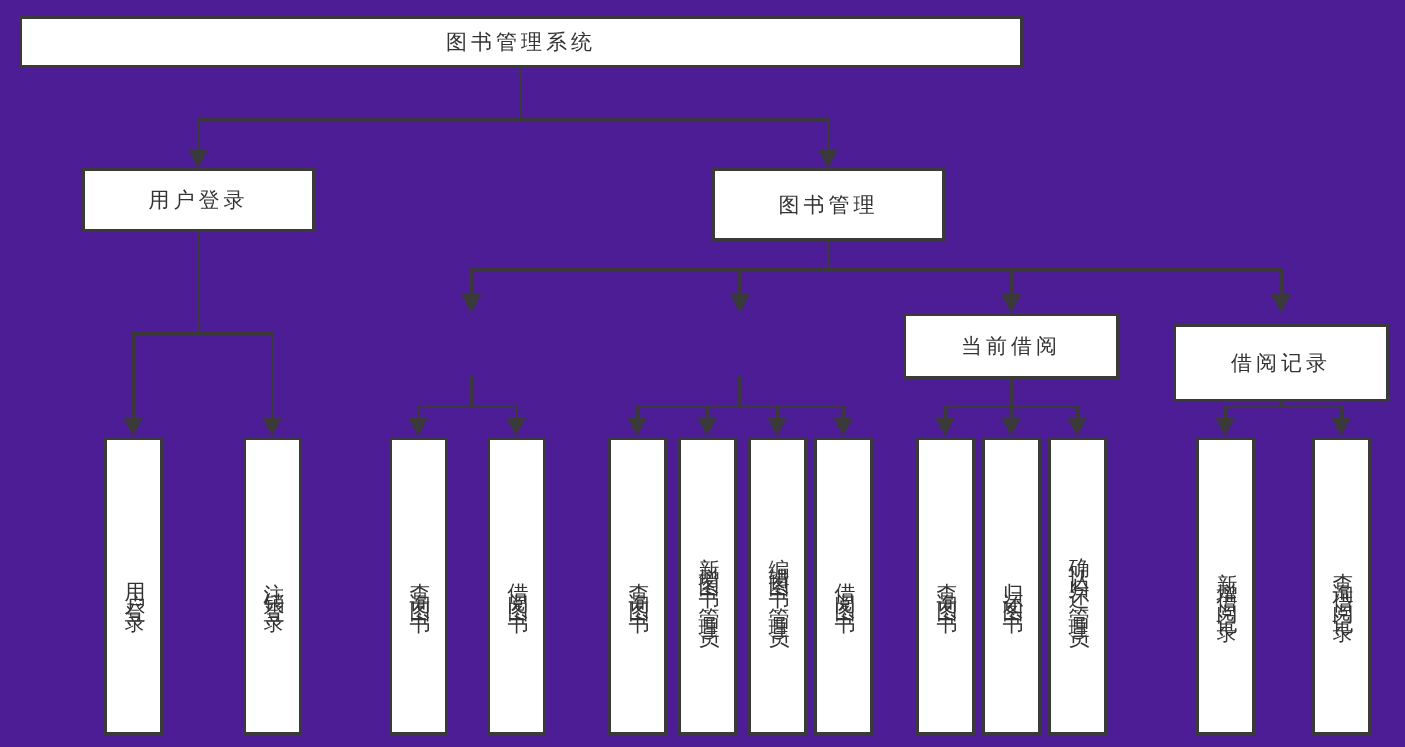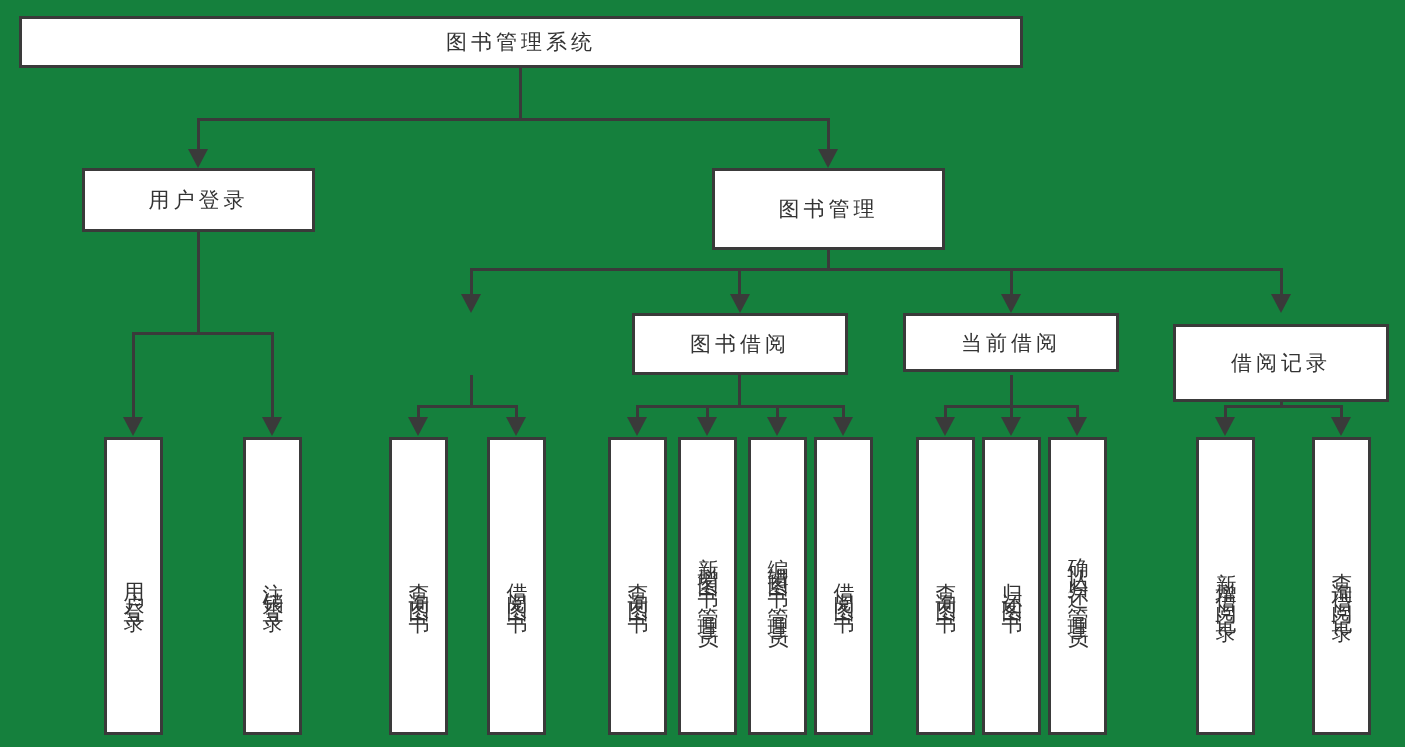--- a/index.html
+++ b/index.html
@@ -1,18 +1,18 @@
 <!DOCTYPE html>
 <html><head>
 <meta charset="utf-8">
 <style>
   html,body{margin:0;padding:0;background:#ffffff;}
   .canvas{
-    position:relative;width:1405px;height:747px;background:#15803d;overflow:hidden;
-    font-family:Liberation Serif, serif;
+    position:relative;width:1405px;height:747px;background:#4c1d95;overflow:hidden;
+    font-family:Liberation Mono, monospace;
     --line:#3a3a3a; --text:#333333;
   }
   .node{
     position:absolute;box-sizing:border-box;background:#ffffff;
     border:3px solid var(--line);
     display:flex;align-items:center;justify-content:center;
     font-size:21px;color:var(--text);letter-spacing:4px;
     z-index:2;
   }
   .node .lbl{white-space:nowrap;}
@@ -100,28 +100,25 @@
     <div class="arw" style="left:1331px;top:417px"></div>
   </div>
 
   <div class="node" style="left:19px;top:16px;width:1004px;height:52px">
     <span class="lbl">图书管理系统</span>
   </div>
 
   <div class="node" style="left:82px;top:168px;width:233px;height:64px">
     <span class="lbl">用户登录</span>
   </div>
-  <div class="node" style="left:712px;top:168px;width:233px;height:82px">
+  <div class="node" style="left:712px;top:168px;width:233px;height:73px">
     <span class="lbl">图书管理</span>
   </div>
 
-  <div class="node" style="left:632px;top:313px;width:216px;height:62px">
-    <span class="lbl">图书借阅</span>
-  </div>
-  <div class="node" style="left:903px;top:313px;width:216px;height:59px">
+  <div class="node" style="left:903px;top:313px;width:216px;height:66px">
     <span class="lbl">当前借阅</span>
   </div>
   <div class="node" style="left:1173px;top:324px;width:216px;height:78px">
     <span class="lbl">借阅记录</span>
   </div>
 
   <div class="node v" style="left:104px;top:437px;width:59px;height:298px">
     <span class="lbl">用户登录</span>
   </div>
   <div class="node v" style="left:243px;top:437px;width:59px;height:298px">

